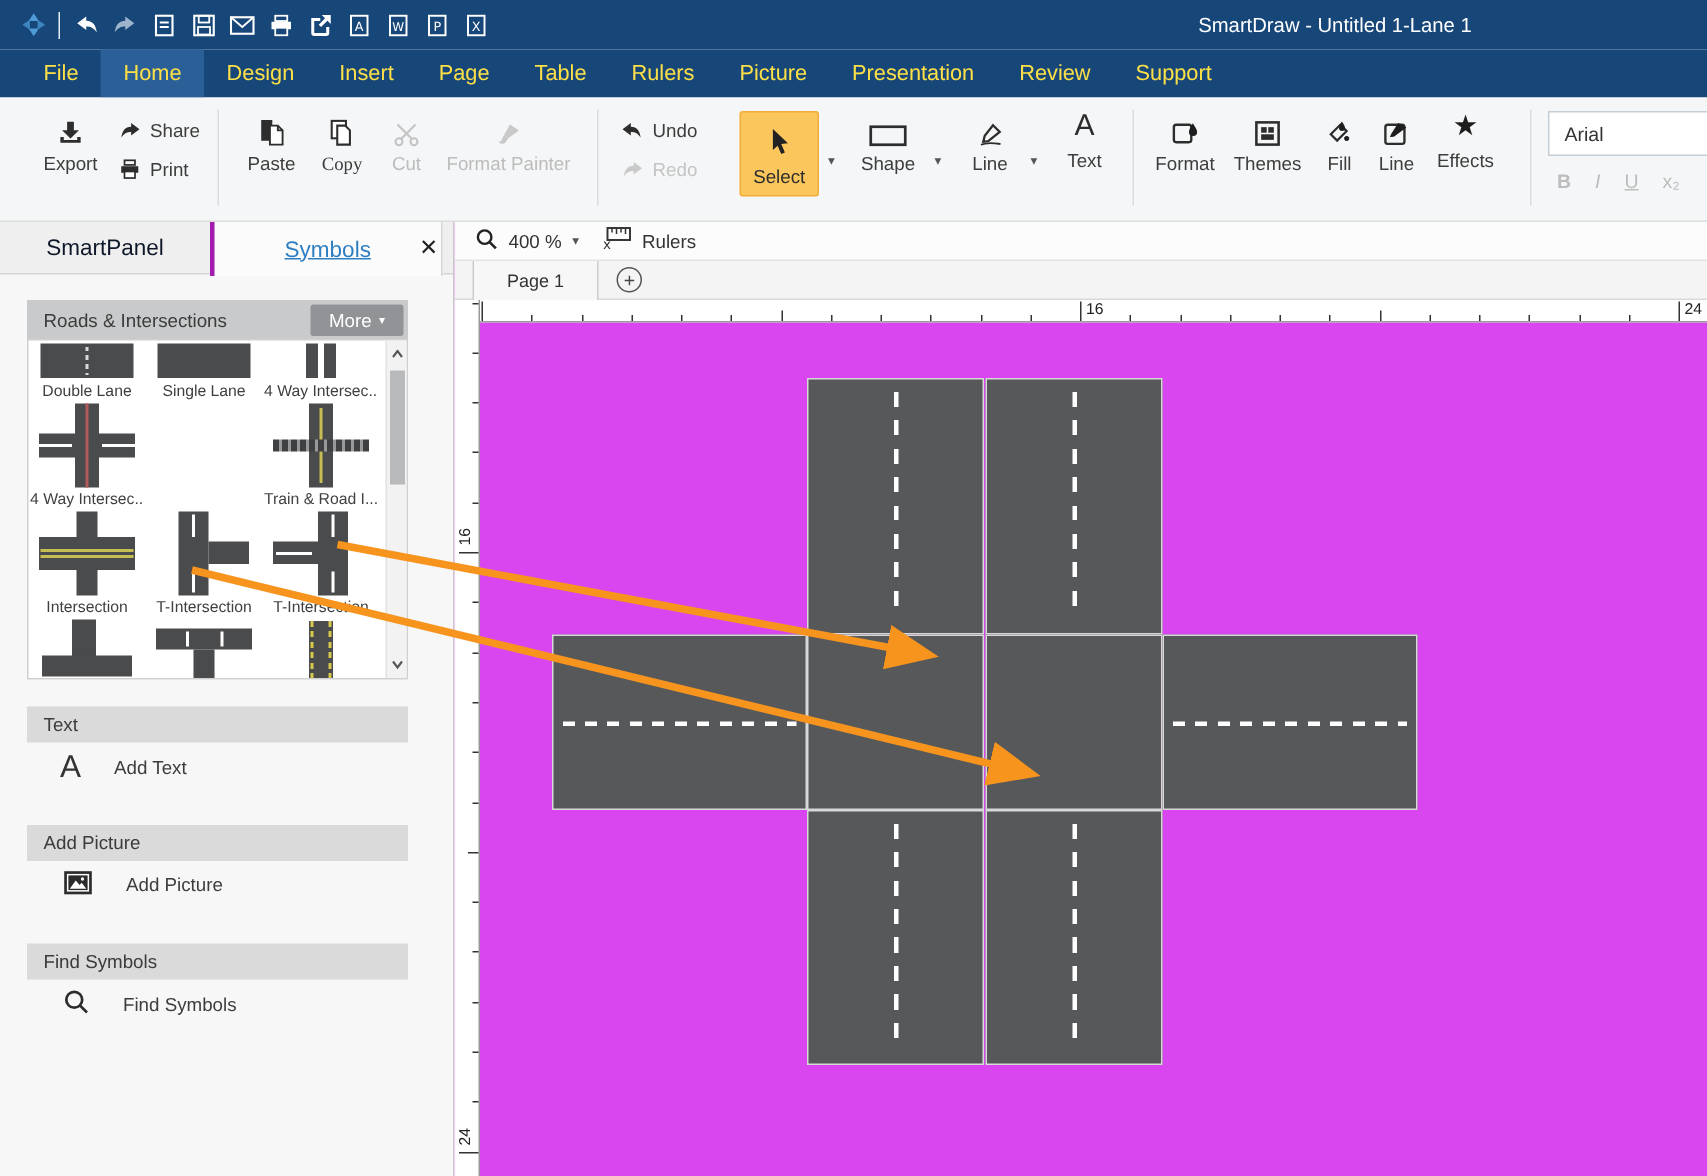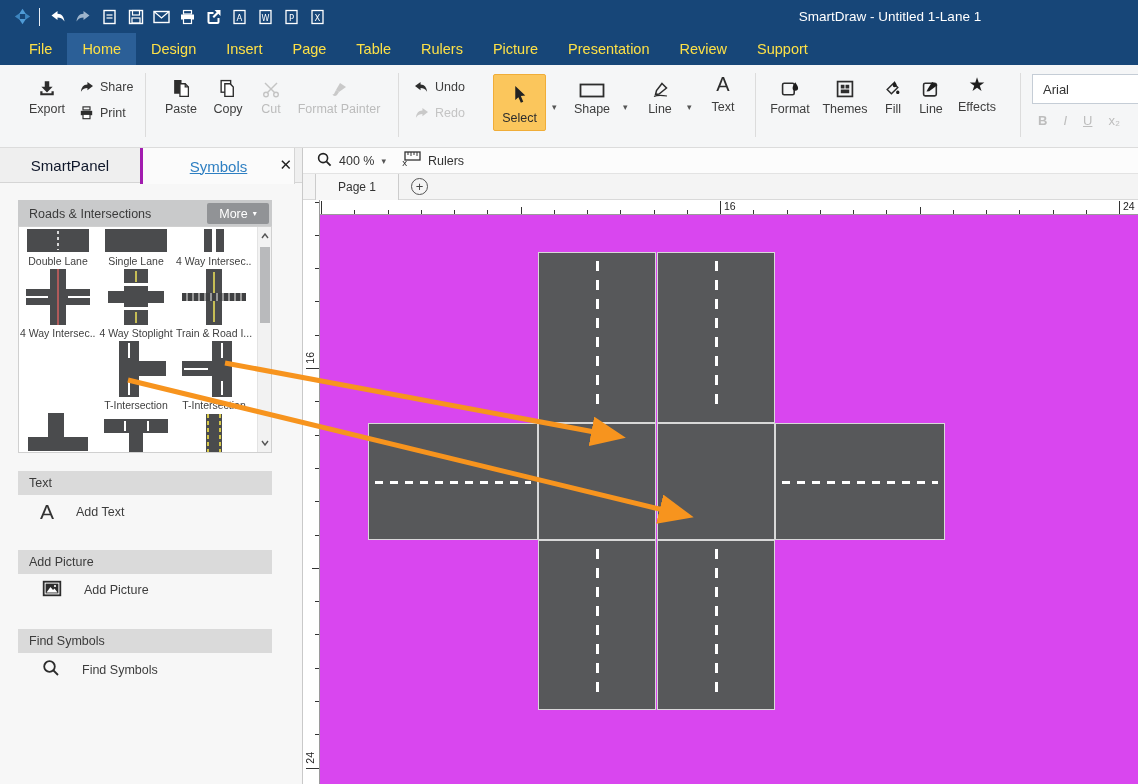--- a/index.html
+++ b/index.html
@@ -253,21 +253,21 @@
     <div class="tbtn" style="left:160px;top:13px;width:42px;">
       <span class="ic">
         <svg width="18" height="19" viewBox="0 0 17 18">
             <path d="M2 1 H9 L9 5 H12 V14 H2 Z" fill="#2d2d2d"></path>
             <path d="M7.5 4.5 H12.5 L15.5 7.5 V16.5 H7.5 Z" fill="#fff" stroke="#2d2d2d" stroke-width="1.2"></path>
             <path d="M12.5 4.5 V7.5 H15.5" fill="none" stroke="#2d2d2d" stroke-width="1.2"></path>
           </svg>
       </span>
       <span>Paste</span>
     </div>
-    <div class="tbtn" style="left:208px;top:13px;width:40px;">
+    <div class="tbtn" style="left:208px;top:13px;width:40px;font-family:Liberation Serif, serif;">
       <span class="ic">
         <svg width="18" height="19" viewBox="0 0 17 18">
             <rect x="2" y="1.5" width="9" height="11" fill="#fff" stroke="#2d2d2d" stroke-width="1.3"></rect>
             <path d="M5.5 4.5 H10.5 L13.5 7.5 V16.5 H5.5 Z" fill="#fff" stroke="#2d2d2d" stroke-width="1.3"></path>
           </svg>
       </span>
       <span>Copy</span>
     </div>
     <div class="tbtn disabled" style="left:254px;top:13px;width:34px;">
       <span class="ic">
@@ -432,40 +432,39 @@
       <div class="sym" style="left:2px;top:42px;height:70px;">
         <div class="sg g-cross">
           <div class="road" style="left:0;top:20px;width:64px;height:16px;"></div>
           <div class="road" style="left:24px;top:0;width:16px;height:56px;"></div>
           <div class="rline" style="left:31px;top:0;width:2px;height:56px;"></div>
           <div class="wline" style="left:0;top:27px;width:22px;height:2px;"></div>
           <div class="wline" style="left:42px;top:27px;width:22px;height:2px;"></div>
         </div>
         <div class="slabel">4 Way Intersec...</div>
       </div>
-      <div class="sym" style="left:80px;top:42px;height:70px;">
-        <div class="sg g-stop">
-          <div class="road" style="left:4px;top:22px;width:56px;height:12px;"></div>
-          <div class="road" style="left:20px;top:0;width:24px;height:56px;"></div>
-          <div class="wline" style="left:20px;top:14px;width:24px;height:3px;"></div>
-          <div class="wline" style="left:20px;top:38px;width:24px;height:3px;"></div>
-          <div class="yline" style="left:31px;top:2px;width:2px;height:11px;"></div>
-          <div class="yline" style="left:31px;top:43px;width:2px;height:11px;"></div>
-        </div>
-        <div class="slabel">4 Way Stoplight</div>
-      </div>
       <div class="sym" style="left:158px;top:42px;height:70px;">
         <div class="sg g-train">
           <div class="road" style="left:24px;top:0;width:16px;height:56px;"></div>
           <div class="yline" style="left:31px;top:3px;width:2px;height:50px;"></div>
           <div class="rail" style="left:0;top:24px;width:64px;height:8px;"></div>
         </div>
         <div class="slabel">Train &amp; Road I...</div>
       </div>
 
+      <div class="sym" style="left:2px;top:114px;height:70px;">
+        <div class="sg g-inter">
+          <div class="road" style="left:25px;top:0;width:14px;height:18px;"></div>
+          <div class="road" style="left:25px;top:39px;width:14px;height:17px;"></div>
+          <div class="road" style="left:0;top:17px;width:64px;height:22px;"></div>
+          <div class="yline" style="left:1px;top:25px;width:62px;height:1.5px;"></div>
+          <div class="yline" style="left:1px;top:29px;width:62px;height:1.5px;"></div>
+        </div>
+        <div class="slabel">Intersection</div>
+      </div>
       <div class="sym" style="left:80px;top:114px;height:70px;">
         <div class="sg g-t">
           <div class="road" style="left:15px;top:0;width:20px;height:56px;"></div>
           <div class="road" style="left:35px;top:20px;width:27px;height:15px;"></div>
           <div class="wline" style="left:24px;top:2px;width:1.5px;height:15px;"></div>
           <div class="wline" style="left:24px;top:40px;width:1.5px;height:14px;"></div>
         </div>
         <div class="slabel">T-Intersection</div>
       </div>
       <div class="sym" style="left:158px;top:114px;height:70px;">

